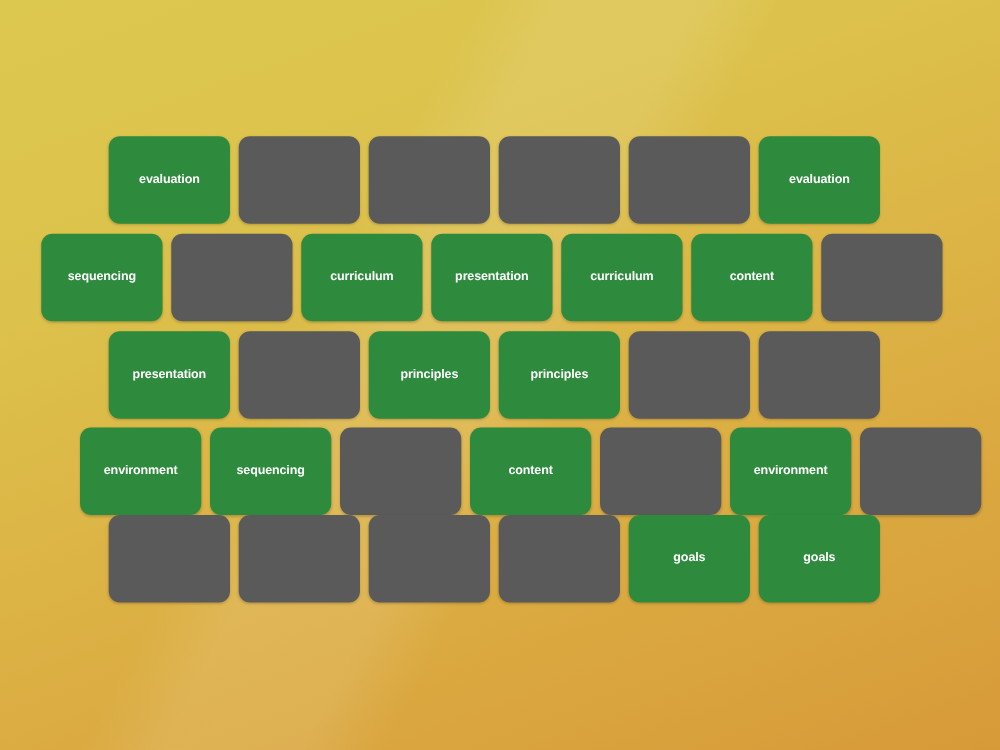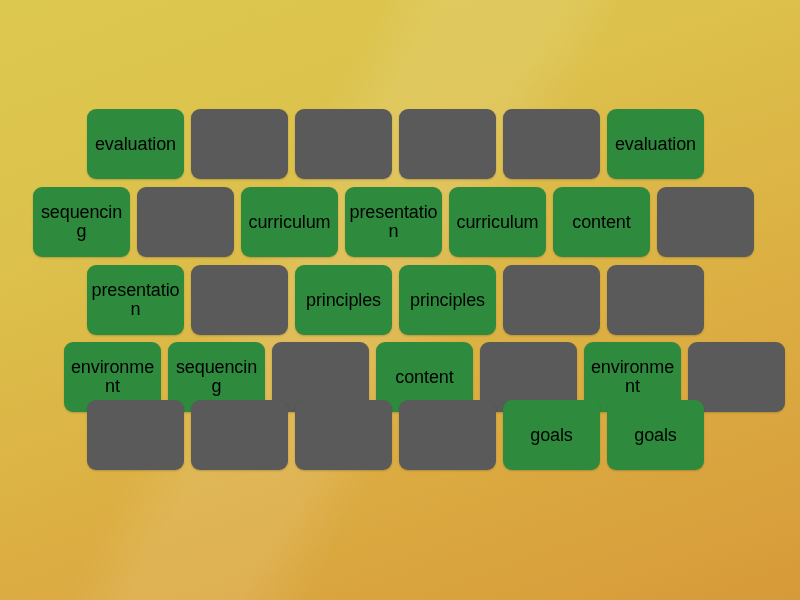--- a/index.html
+++ b/index.html
@@ -61,23 +61,23 @@
     background: #2e8b3d;
     box-shadow: 0 1px 2px rgba(0,0,0,0.18);
   }
 
   .tile.blank {
     background: #5a5a5a;
     box-shadow: 0 1px 2px rgba(0,0,0,0.18);
   }
 
   .tile-label {
-    color: #000000;
-    font-weight: normal;
-    font-size: 18px;
+    color: #ffffff;
+    font-weight: bold;
+    font-size: 10px;
     letter-spacing: -0.1px;
     padding: 0 4px;
     word-break: break-word;
   }
 </style>
 </head>
 <body>
 
 <div id="board">
   <div class="grid">
@@ -136,21 +136,21 @@
         <div class="tile blank"></div>
         <div class="tile green">
           <span class="tile-label">content</span>
         </div>
         <div class="tile blank"></div>
         <div class="tile green">
           <span class="tile-label">environment</span>
         </div>
         <div class="tile blank"></div>
       </div>
-      <div class="row" style="left: 87px; top: 400px; justify-content: center;">
+      <div class="row" style="left: 87px; top: 412px; justify-content: center;">
         <div class="tile blank"></div>
         <div class="tile blank"></div>
         <div class="tile blank"></div>
         <div class="tile blank"></div>
         <div class="tile green">
           <span class="tile-label">goals</span>
         </div>
         <div class="tile green">
           <span class="tile-label">goals</span>
         </div>

